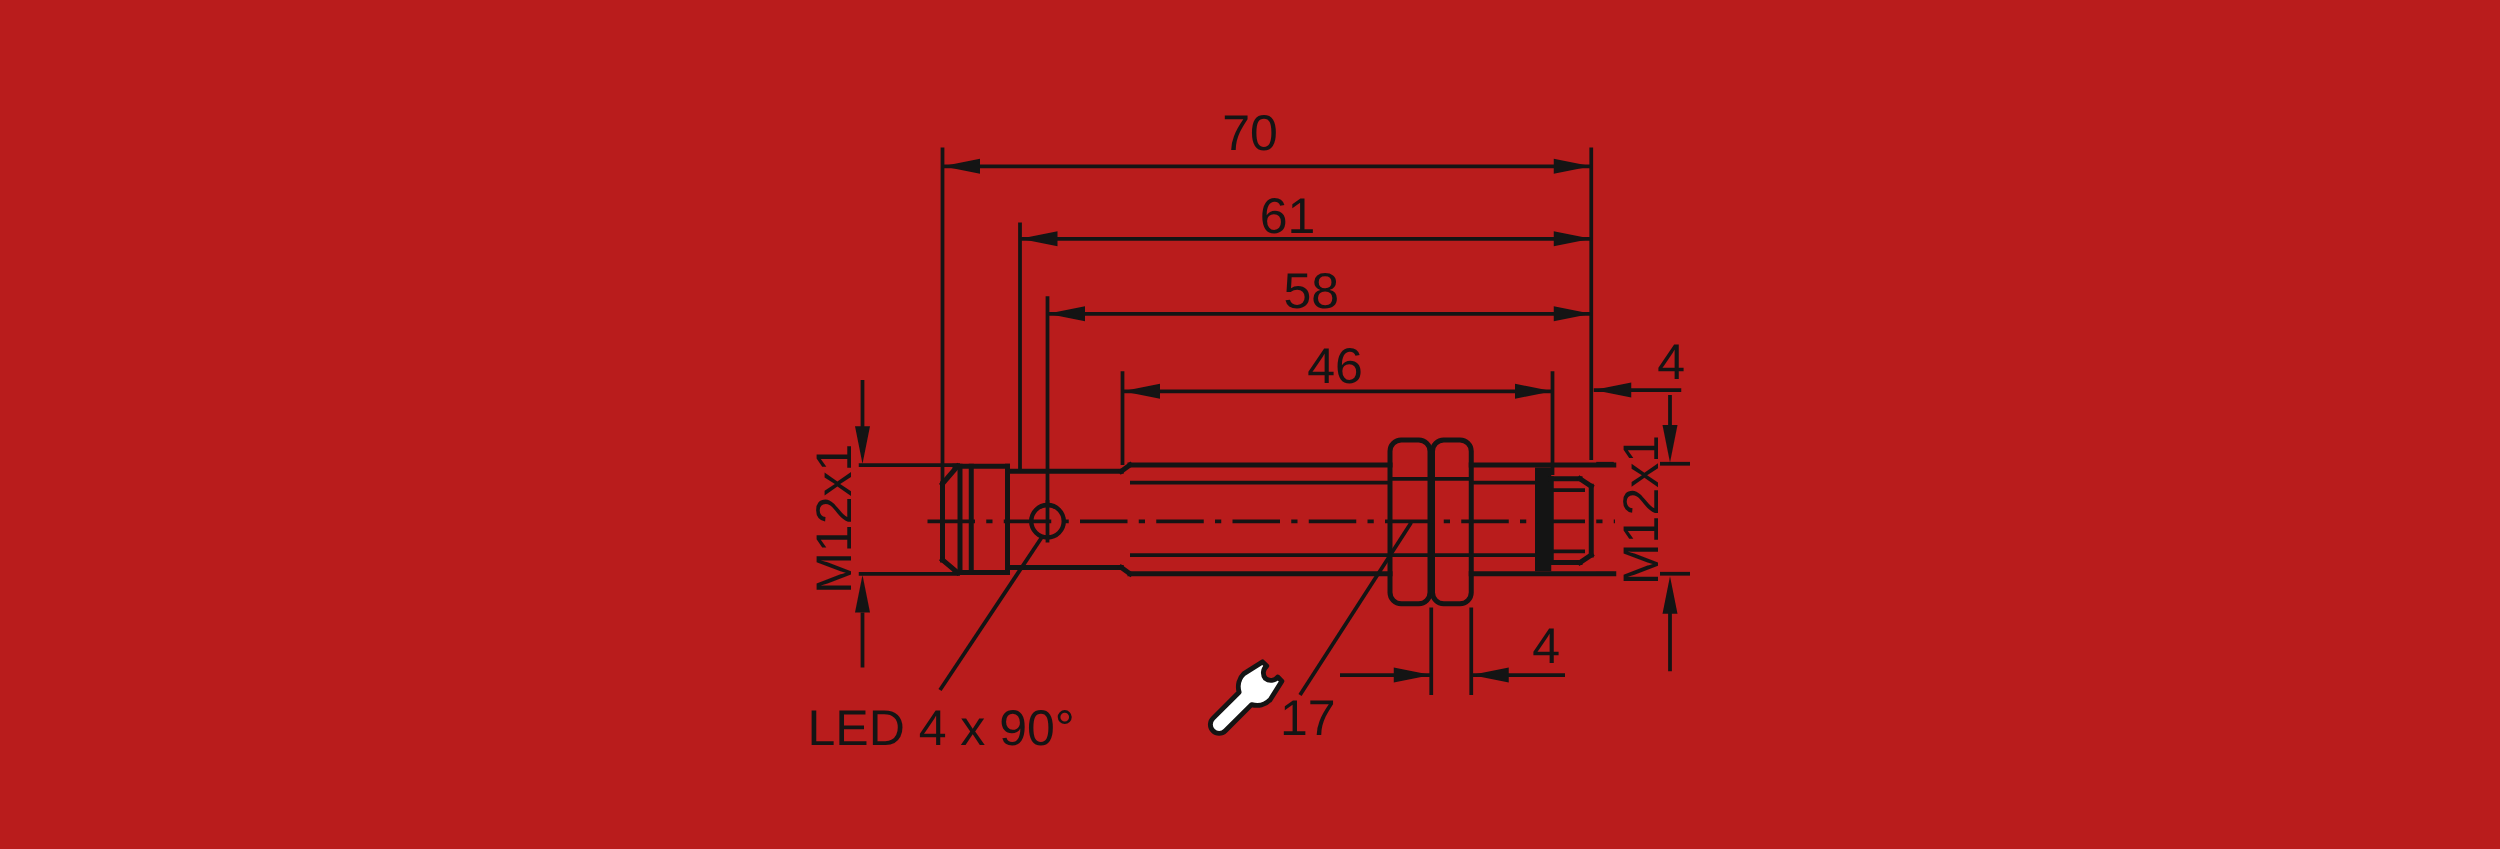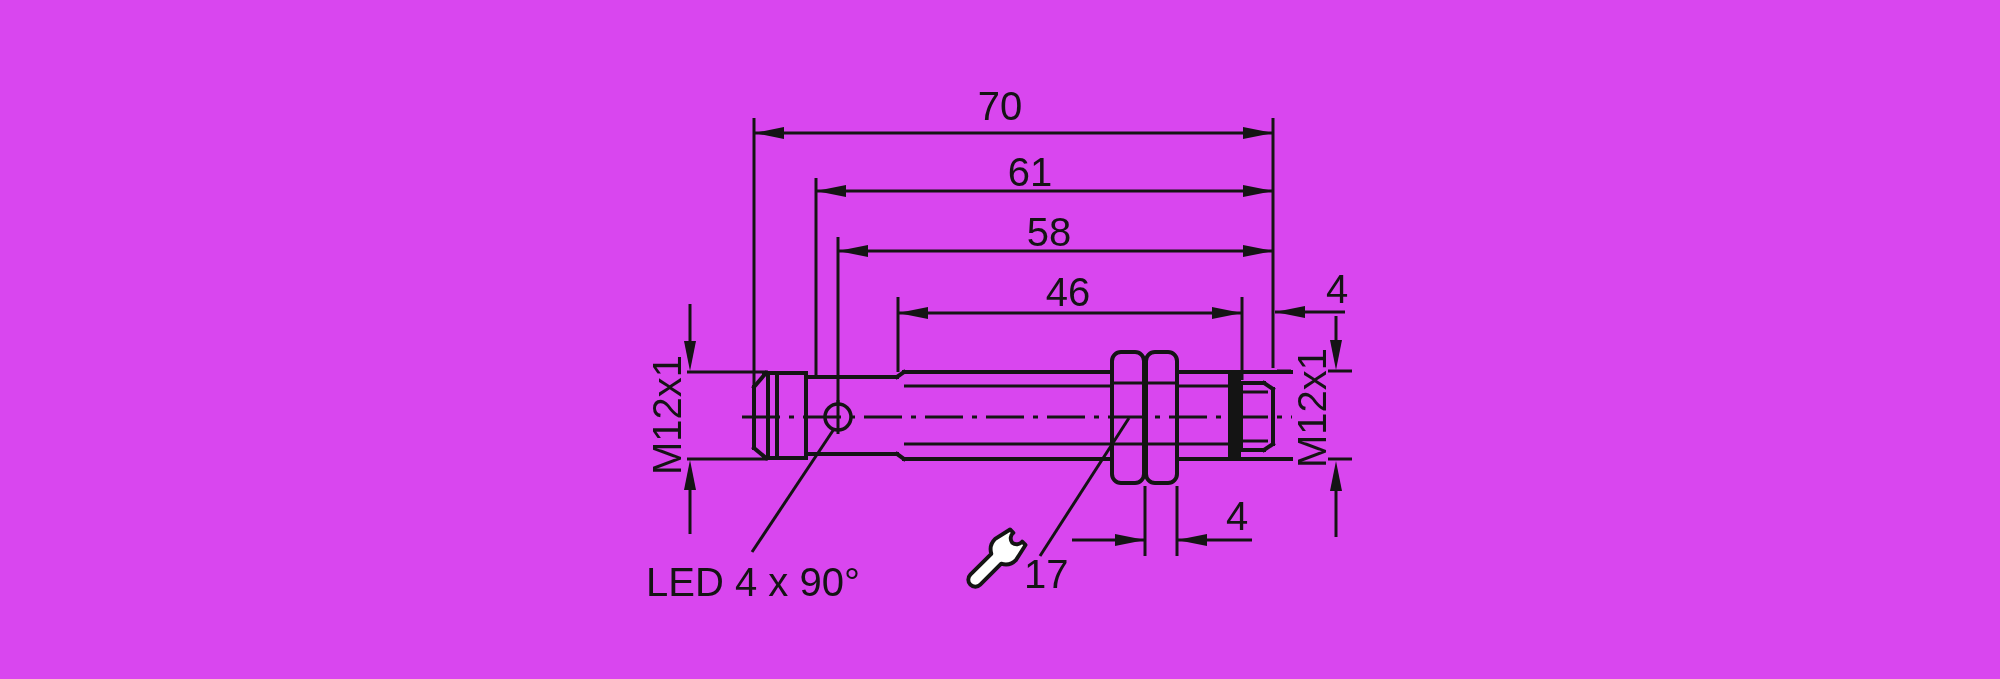--- a/index.html
+++ b/index.html
@@ -1,16 +1,16 @@
 <!DOCTYPE html>
 <html><head>
 <meta charset="utf-8">
 <style>
   html,body{margin:0;padding:0;background:#ffffff;}
-  #canvas{position:relative;width:2000px;height:679px;background:#d946ef;overflow:hidden;}
+  #canvas{position:relative;width:2000px;height:679px;background:#b91c1c;overflow:hidden;}
   svg{position:absolute;left:0;top:0;}
   .ln{stroke:#141414;stroke-width:3;fill:none;stroke-linecap:butt;}
   .ol{stroke:#141414;stroke-width:4;fill:none;stroke-linecap:square;}
   .thin{stroke:#141414;stroke-width:3;fill:none;}
   .ah{fill:#141414;stroke:none;}
   .fillblk{fill:#141414;stroke:none;}
   .cl{stroke:#141414;stroke-width:3;fill:none;stroke-dasharray:38 9 5 9;}
   text{font-family:"Liberation Sans","DejaVu Sans",sans-serif;font-size:40px;fill:#141414;}
   .mid{text-anchor:middle;}
 </style>

